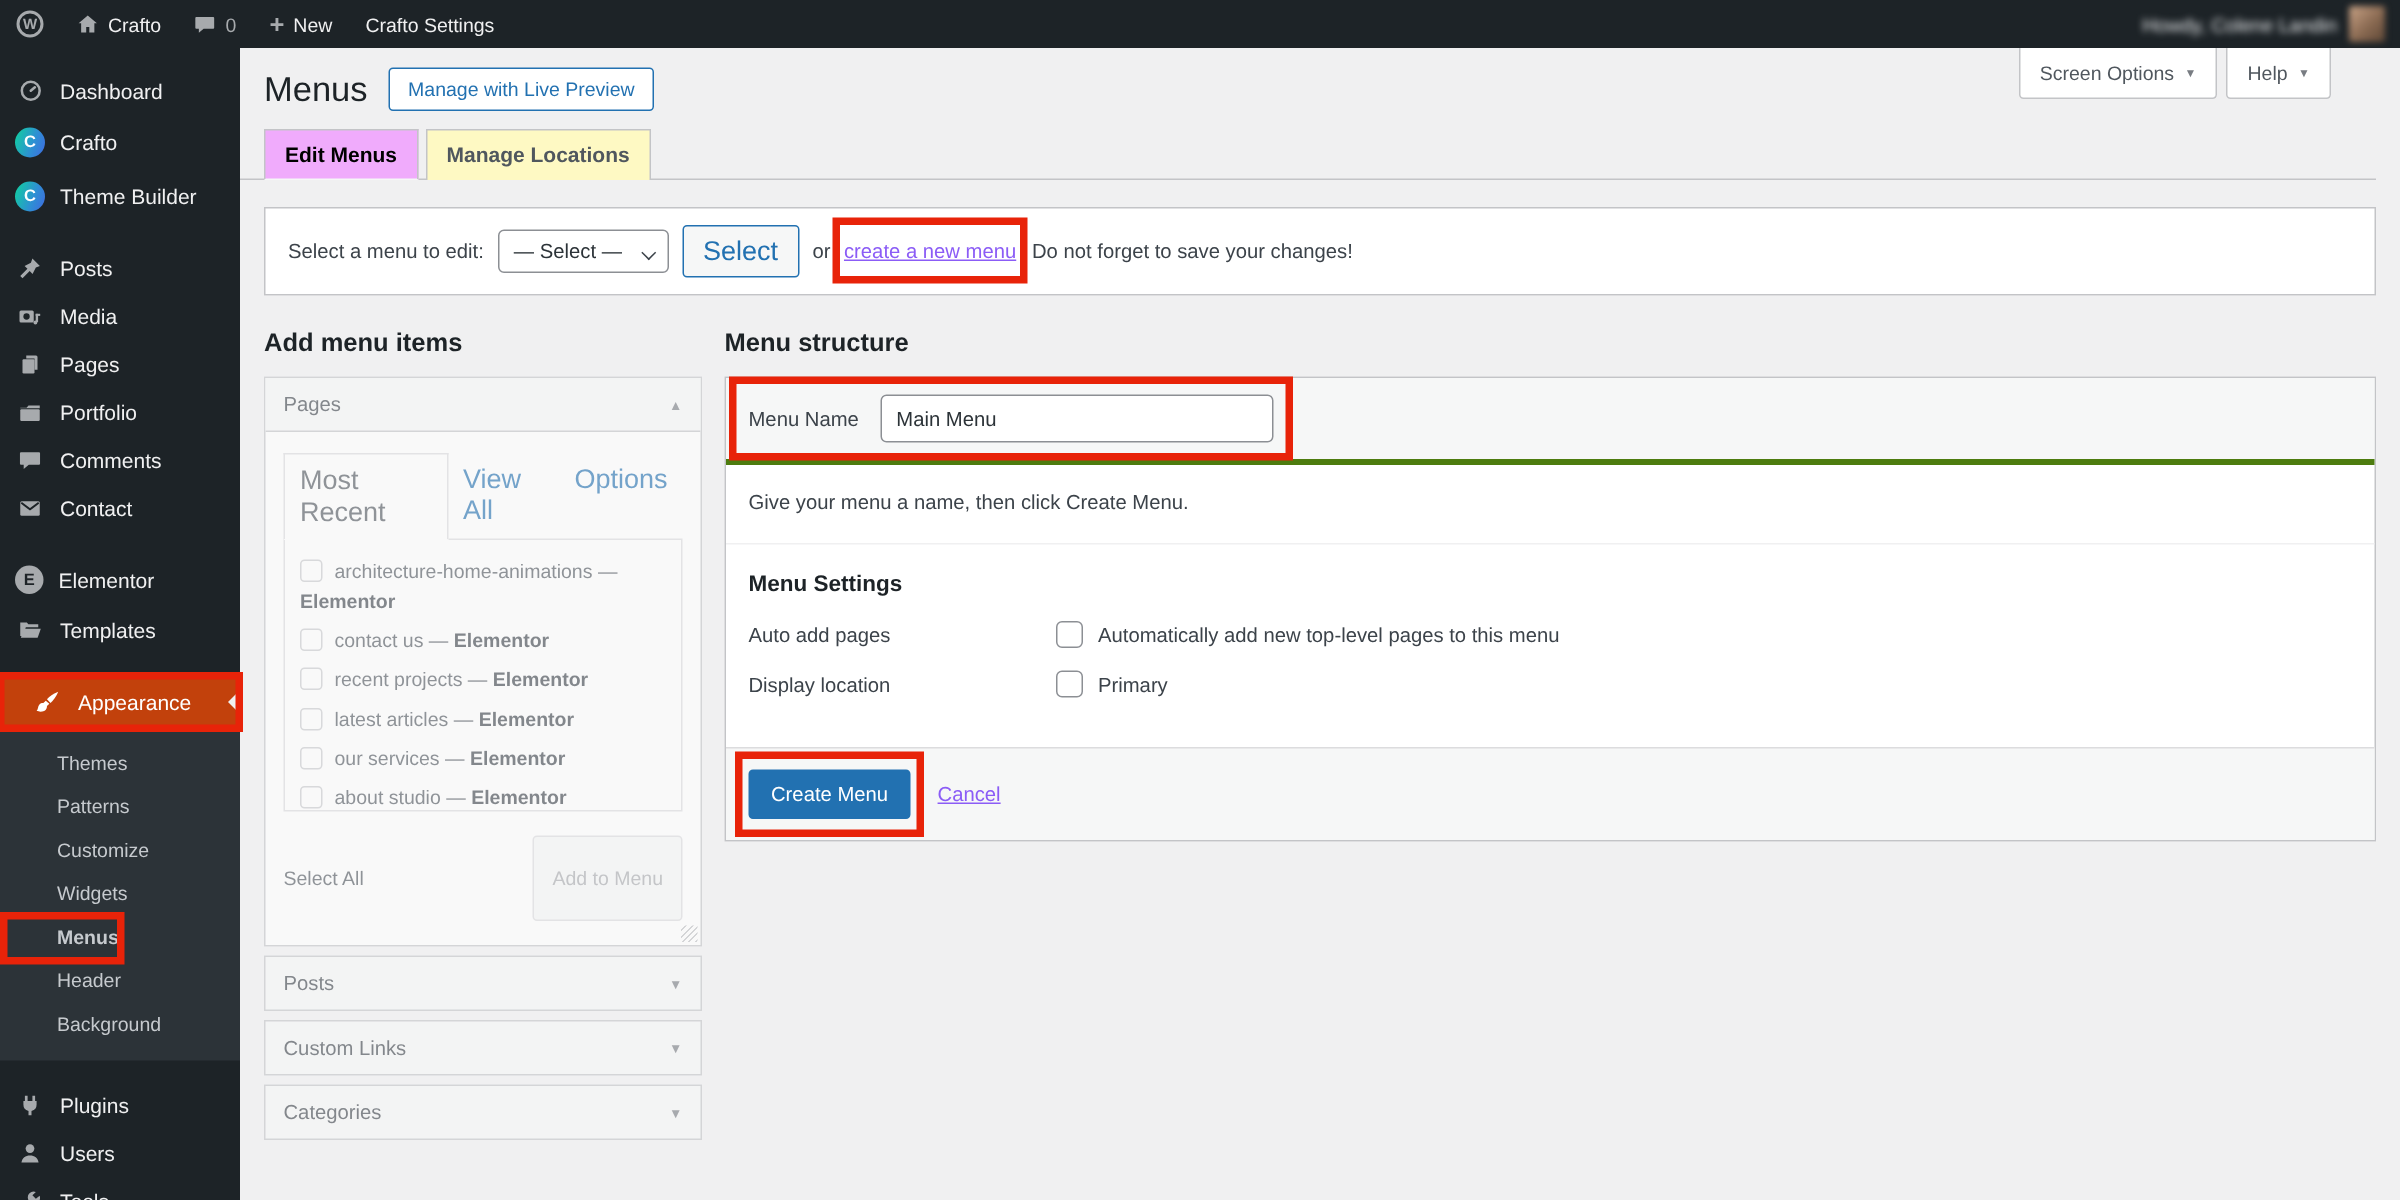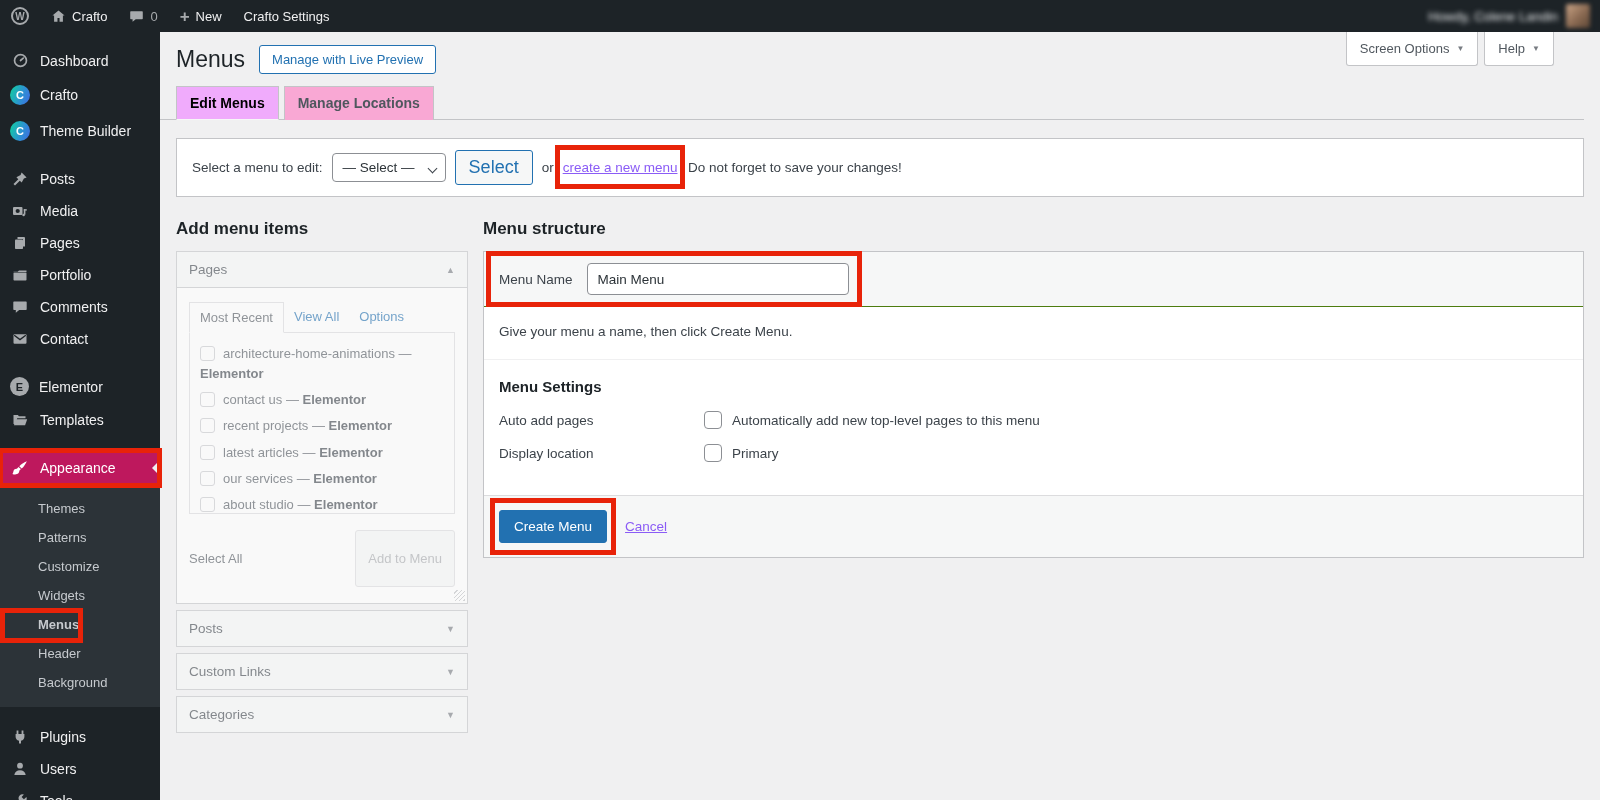--- a/index.html
+++ b/index.html
@@ -26,21 +26,21 @@
     color:#f0f0f1; font-size:14px; padding-top:12px; z-index:55; }
   .sb-item { display:flex; align-items:center; gap:10px; padding:8px 10px; cursor:pointer; }
   .sb-item .sb-icon { width:20px; display:flex; justify-content:center; color:#a7aaad; flex:none; }
   .sb-label { color:#f0f0f1; white-space:nowrap; }
   .sb-gap { height:14px; }
   .badge-c { width:20px; height:20px; border-radius:50%; flex:none;
     background:linear-gradient(110deg,#14c7a6 10%, #2e8fd4 60%, #3f6ae0 100%);
     color:#fff; font-size:11px; font-weight:700; display:flex; align-items:center; justify-content:center; }
   .badge-e { width:19px; height:19px; border-radius:50%; background:#a7aaad; color:#1d2327;
     font-size:11px; font-weight:700; display:flex; align-items:center; justify-content:center; flex:none; }
-  .sb-current { background:#be185d; position:relative; padding:10px 10px; }
+  .sb-current { background:#c2410c; position:relative; padding:10px 22px; }
   .sb-current .sb-icon, .sb-current .sb-label { color:#fff; }
   .sb-current .sb-arrow { position:absolute; right:0; top:50%; margin-top:-8px; width:0; height:0;
     border:8px solid transparent; border-right:8px solid #f0f0f1; }
   .annot-appearance::after { content:""; position:absolute; inset:-2px; border:5px solid #e82309; z-index:40; pointer-events:none; }
   .sb-sub { background:#2c3338; padding:8px 0 10px; }
   .sb-sub .sub-item { padding:7px 12px 7px 38px; color:#c6cace; font-size:13px; cursor:pointer; }
   .sub-item .sub-text { position:relative; display:inline-block; }
   .sub-current { color:#fff; font-weight:700; }
   .annot-menus::after { content:""; position:absolute; top:-9px; bottom:-11px; left:-38px; right:-4px;
     border:5px solid #e82309; z-index:40; pointer-events:none; }
@@ -52,21 +52,21 @@
     padding:9px 13px; font-size:13px; color:#50575e; display:flex; align-items:center; gap:7px; cursor:pointer; }
   .meta-arrow { font-size:8px; color:#787c82; }
 
   .title-row { padding:13px 16px 0; display:flex; align-items:center; }
   .page-title { font-size:23px; font-weight:500; color:#1d2327; }
   .title-action { margin-left:14px; background:#fff; border:1px solid #2271b1; border-radius:3px;
     color:#2271b1; font-size:13px; padding:6px 12px; cursor:pointer; }
 
   .nav-tabs { margin-top:12px; padding-left:16px; display:flex; gap:5px; border-bottom:1px solid #c3c4c7;
     margin-right:16px; }
-  .nav-tab { border:1px solid #c3c4c7; border-bottom:none; background:#f9a8d4; color:#50575e;
+  .nav-tab { border:1px solid #c3c4c7; border-bottom:none; background:#fef9c3; color:#50575e;
     font-size:14px; font-weight:700; padding:8px 13px; margin-bottom:-1px; cursor:pointer; }
   .nav-tab.active { background:#f0abfc; color:#000; border-bottom:1px solid #f6f7f7; }
 
   .select-panel { margin:18px 16px 0; background:#fff; border:1px solid #c3c4c7; padding:11px 15px;
     display:flex; align-items:center; gap:9px; font-size:13.5px; color:#3c434a; }
   .wp-select { position:relative; border:1px solid #8c8f94; border-radius:4px; background:#fff;
     padding:6px 30px 6px 10px; font-size:13.5px; color:#2c3338; cursor:pointer; }
   .sel-chevron { position:absolute; right:9px; top:11px; width:7px; height:7px;
     border-right:1.6px solid #3c434a; border-bottom:1.6px solid #3c434a; transform:rotate(45deg); }
   .btn-secondary { background:#f6f7f7; border:1px solid #2271b1; border-radius:3px; color:#2271b1;
@@ -80,42 +80,42 @@
   .col-right { flex:1; }
   h2.section-h { font-size:17px; font-weight:700; color:#1d2327; margin:18px 0 12px; }
 
   
   .disabled-col { opacity:.6; }
   .postbox { background:#fff; border:1px solid #c3c4c7; position:relative; }
   .postbox-head { background:#f6f7f7; border-bottom:1px solid #c3c4c7; padding:10px 12px;
     display:flex; justify-content:space-between; align-items:center; font-size:13.5px; color:#3c434a; cursor:pointer; }
   .acc-arrow { font-size:9px; color:#787c82; }
   .postbox-body { padding:14px 12px 16px; position:relative; }
-  .inner-tabs { display:flex; font-size:13px; position:relative; z-index:1; }
+  .inner-tabs { display:flex; font-size:18px; position:relative; z-index:1; }
   .inner-tab { padding:7px 10px; color:#2271b1; cursor:pointer; }
   .inner-tab.active { border:1px solid #dcdcde; border-bottom:1px solid #fff; background:#fff;
     color:#50575e; margin-bottom:-1px; z-index:2; }
   .page-list { border:1px solid #dcdcde; background:#fff; padding:11px 10px; height:182px; overflow:hidden;
     font-size:13px; color:#50575e; line-height:1.55; }
   .page-item { margin-bottom:6px; cursor:default; }
   .cb { display:inline-block; width:15px; height:15px; border:1px solid #c9cacd; border-radius:3px;
     background:#fff; vertical-align:-3px; margin-right:8px; cursor:pointer; }
   .suffix { font-weight:700; color:#3c434a; }
   .list-actions { display:flex; justify-content:space-between; align-items:center; margin-top:16px; }
   .select-all { font-size:13px; color:#50575e; cursor:pointer; }
   .btn-disabled { background:#f6f7f7; border:1px solid #dcdcde; border-radius:3px; color:#a7aaad;
     font-size:13px; padding:20px 12px; cursor:default; }
   .resize-grip { position:absolute; right:2px; bottom:2px; width:11px; height:11px; cursor:nwse-resize;
     background:repeating-linear-gradient(135deg, transparent 0 2px, #c3c4c7 2px 3px); }
   .accordion { margin-top:6px; background:#f6f7f7; border:1px solid #c3c4c7; padding:10px 12px;
     display:flex; justify-content:space-between; align-items:center; font-size:13.5px; color:#3c434a; cursor:pointer; }
 
   
   .menu-panel { background:#fff; border:1px solid #c3c4c7; }
-  .menu-panel-head { background:#f6f7f7; border-bottom:1px solid #4d7c0f; padding:11px 15px;
+  .menu-panel-head { background:#f6f7f7; border-bottom:4px solid #4d7c0f; padding:11px 15px;
     display:flex; align-items:flex-end; gap:14px; font-size:13.5px; color:#3c434a; }
   .name-wrap { position:relative; display:flex; align-items:center; gap:14px; }
   .annot-name::after { content:""; position:absolute; inset:-12px -13px; border:5px solid #e82309; z-index:30; pointer-events:none; }
   .name-input { width:262px; height:32px; border:1px solid #8c8f94; border-radius:4px; padding:0 10px;
     font-size:13.5px; color:#2c3338; font-family:"Liberation Sans",sans-serif; background:#fff; }
   .menu-panel-body { padding:17px 15px 6px; font-size:13.5px; color:#3c434a; }
   .helper { margin-bottom:20px; }
   .divider { border-top:1px solid #f0f0f1; margin:0 -15px; }
   h3.settings-h { font-size:15px; font-weight:700; color:#1d2327; margin:18px 0 16px; }
   .setting-row { display:flex; align-items:center; margin-bottom:15px; }

